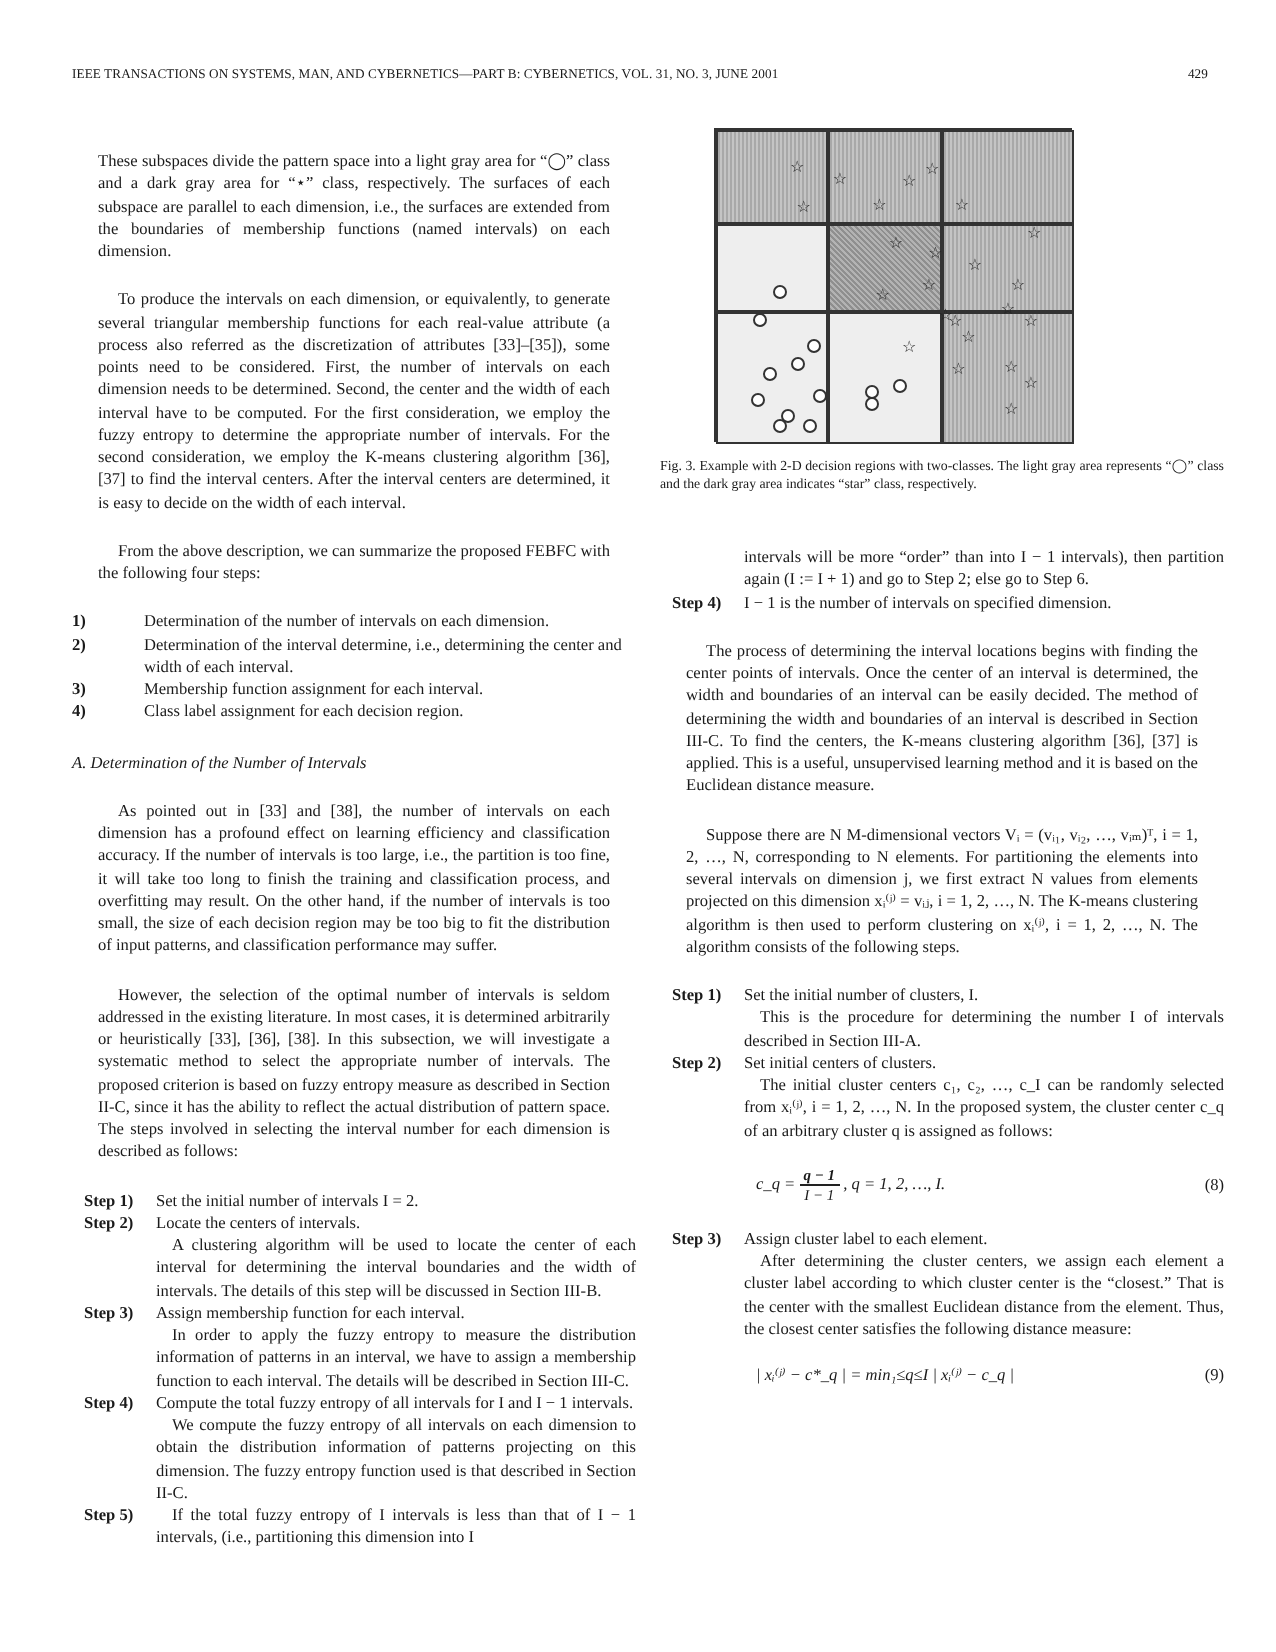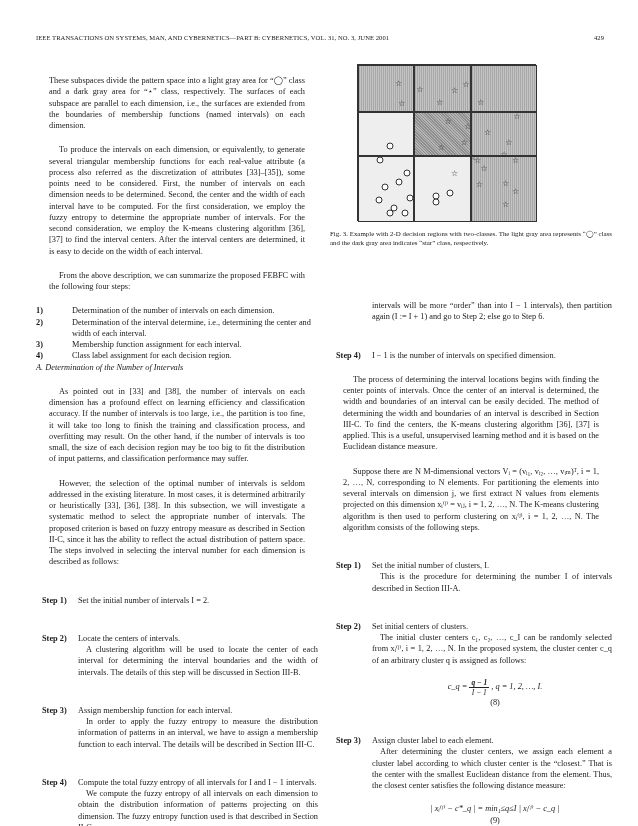--- a/index.html
+++ b/index.html
@@ -8,33 +8,33 @@
   .header { position: absolute; top: 34px; left: 36px; width: 568px; font-size: 6.6px; letter-spacing: 0.05px; }
   .header .pg { position: absolute; right: 0; top: 0; }
   .col { position: absolute; top: 0; font-size: 8.3px; line-height: 11.25px; text-align: justify; }
   .colL { left: 36px; width: 282px; }
   .colR { left: 330px; width: 282px; }
   p { margin: 13px; text-indent: 10px; }
   .noind { text-indent: 0; }
   .list { margin: 0; padding: 0; }
   .li { position: relative; padding-left: 36px; text-align: left; }
   .li .n { position: absolute; left: 0; font-weight: bold; }
-  .steps .st { position: relative; padding-left: 42px; margin-top: 27px; }
+  .steps .st { position: relative; padding-left: 42px; }
   .steps .st .n { position: absolute; left: 6px; font-weight: bold; }
   .steps .st .sub { text-indent: 8px; text-align: justify; }
   .sec { font-style: italic; margin: 0; }
   .fig { position: absolute; left: 357px; top: 64px; width: 179px; height: 157px; border: 1px solid #333; box-sizing: border-box; }
   .cell { position: absolute; border: 0.5px solid #333; box-sizing: border-box; }
   .dark { background: repeating-linear-gradient(90deg, #a8a8a8 0 1px, #c4c4c4 1px 2px); }
   .darker { background: repeating-linear-gradient(45deg, #8f8f8f 0 1px, #b3b3b3 1px 2px); }
   .light { background: #eeeeee; }
   .mk { position: absolute; font-size: 8px; line-height: 8px; transform: translate(-50%,-50%); color: #222; }
   .circ { position: absolute; width: 7px; height: 7px; border: 1px solid #333; border-radius: 50%; background: #fff; transform: translate(-50%,-50%); box-sizing: border-box; }
   .cap { position: absolute; left: 330px; top: 229px; width: 282px; font-size: 6.9px; line-height: 9px; text-align: justify; }
-  .eq { display: flex; justify-content: space-between; align-items: center; padding-left: 48px; padding-right: 0; font-style: italic; flex-direction: column; }
+  .eq { display: flex; justify-content: space-between; align-items: center; padding-left: 48px; padding-right: 0; font-style: italic; }
   .eq .num { font-style: normal; }
   .frac { display: inline-flex; flex-direction: column; align-items: center; vertical-align: middle; font-size: 7.5px; line-height: 9px; }
   .frac .top { border-bottom: 0.8px solid #222; padding: 0 2px; font-weight: bold; }
 </style>
 </head>
 <body>
 
 <div class="header">
   <span>IEEE TRANSACTIONS ON SYSTEMS, MAN, AND CYBERNETICS—PART B: CYBERNETICS, VOL. 31, NO. 3, JUNE 2001</span>
   <span class="pg">429</span>
@@ -43,21 +43,21 @@
 <div class="col colL" style="top:62px;">
   <p class="noind">These subspaces divide the pattern space into a light gray area for “◯” class and a dark gray area for “⋆” class, respectively. The surfaces of each subspace are parallel to each dimension, i.e., the surfaces are extended from the boundaries of membership functions (named intervals) on each dimension.</p>
   <p>To produce the intervals on each dimension, or equivalently, to generate several triangular membership functions for each real-value attribute (a process also referred as the discretization of attributes [33]–[35]), some points need to be considered. First, the number of intervals on each dimension needs to be determined. Second, the center and the width of each interval have to be computed. For the first consideration, we employ the fuzzy entropy to determine the appropriate number of intervals. For the second consideration, we employ the K-means clustering algorithm [36], [37] to find the interval centers. After the interval centers are determined, it is easy to decide on the width of each interval.</p>
   <p>From the above description, we can summarize the proposed FEBFC with the following four steps:</p>
   <div class="list" style="margin-top:5px;">
     <div class="li"><span class="n">1)</span><span>Determination of the number of intervals on each dimension.</span></div>
     <div class="li"><span class="n">2)</span><span>Determination of the interval determine, i.e., determining the center and width of each interval.</span></div>
     <div class="li"><span class="n">3)</span><span>Membership function assignment for each interval.</span></div>
     <div class="li"><span class="n">4)</span><span>Class label assignment for each decision region.</span></div>
   </div>
-  <div class="sec" style="margin-bottom:8px;">A. Determination of the Number of Intervals</div>
+  <div class="sec" style="margin-top:14px; margin-bottom:8px;">A. Determination of the Number of Intervals</div>
   <p>As pointed out in [33] and [38], the number of intervals on each dimension has a profound effect on learning efficiency and classification accuracy. If the number of intervals is too large, i.e., the partition is too fine, it will take too long to finish the training and classification process, and overfitting may result. On the other hand, if the number of intervals is too small, the size of each decision region may be too big to fit the distribution of input patterns, and classification performance may suffer.</p>
   <p>However, the selection of the optimal number of intervals is seldom addressed in the existing literature. In most cases, it is determined arbitrarily or heuristically [33], [36], [38]. In this subsection, we will investigate a systematic method to select the appropriate number of intervals. The proposed criterion is based on fuzzy entropy measure as described in Section II-C, since it has the ability to reflect the actual distribution of pattern space. The steps involved in selecting the interval number for each dimension is described as follows:</p>
   <div class="steps" style="margin-top:5px;">
     <div class="st">
         <span class="n">Step 1)</span>
         <div>Set the initial number of intervals I = 2.</div>
       </div>
     <div class="st">
         <span class="n">Step 2)</span>
         <div>Locate the centers of intervals.</div>

